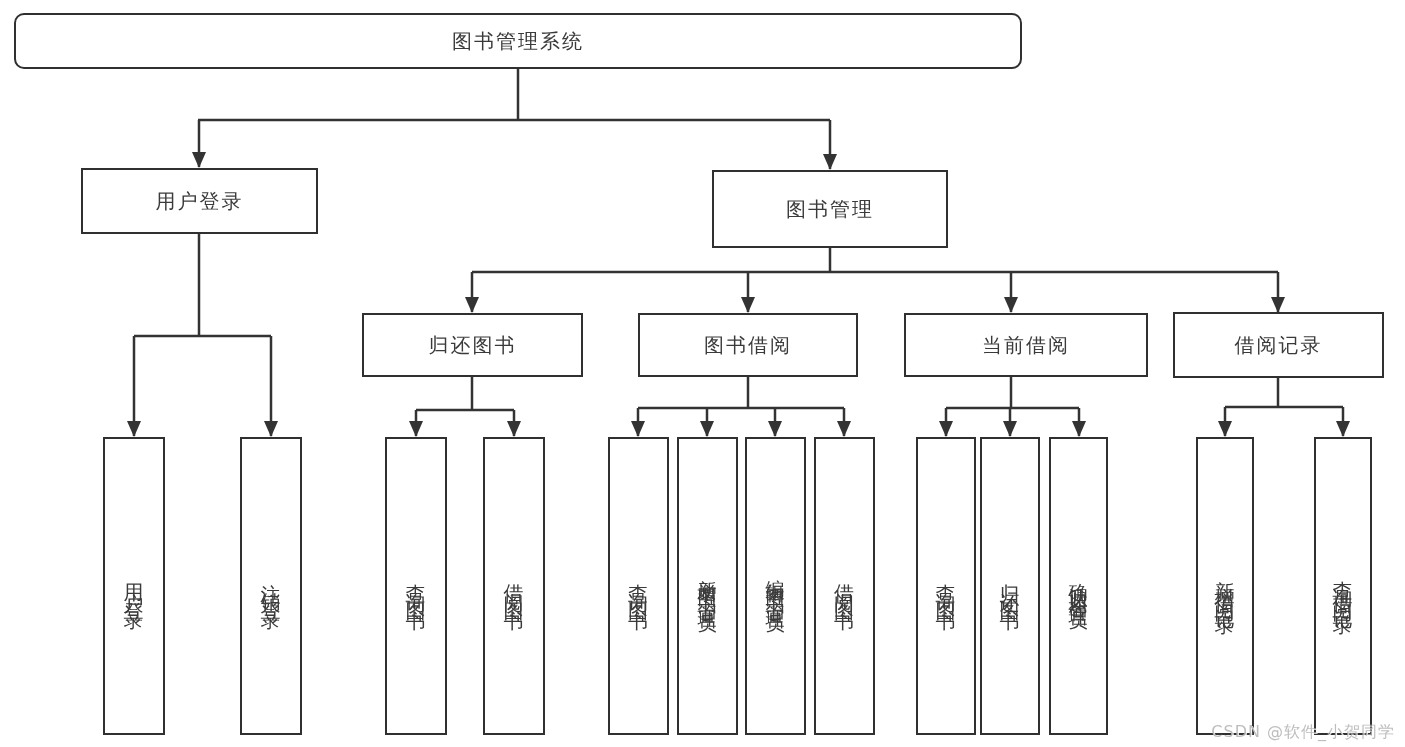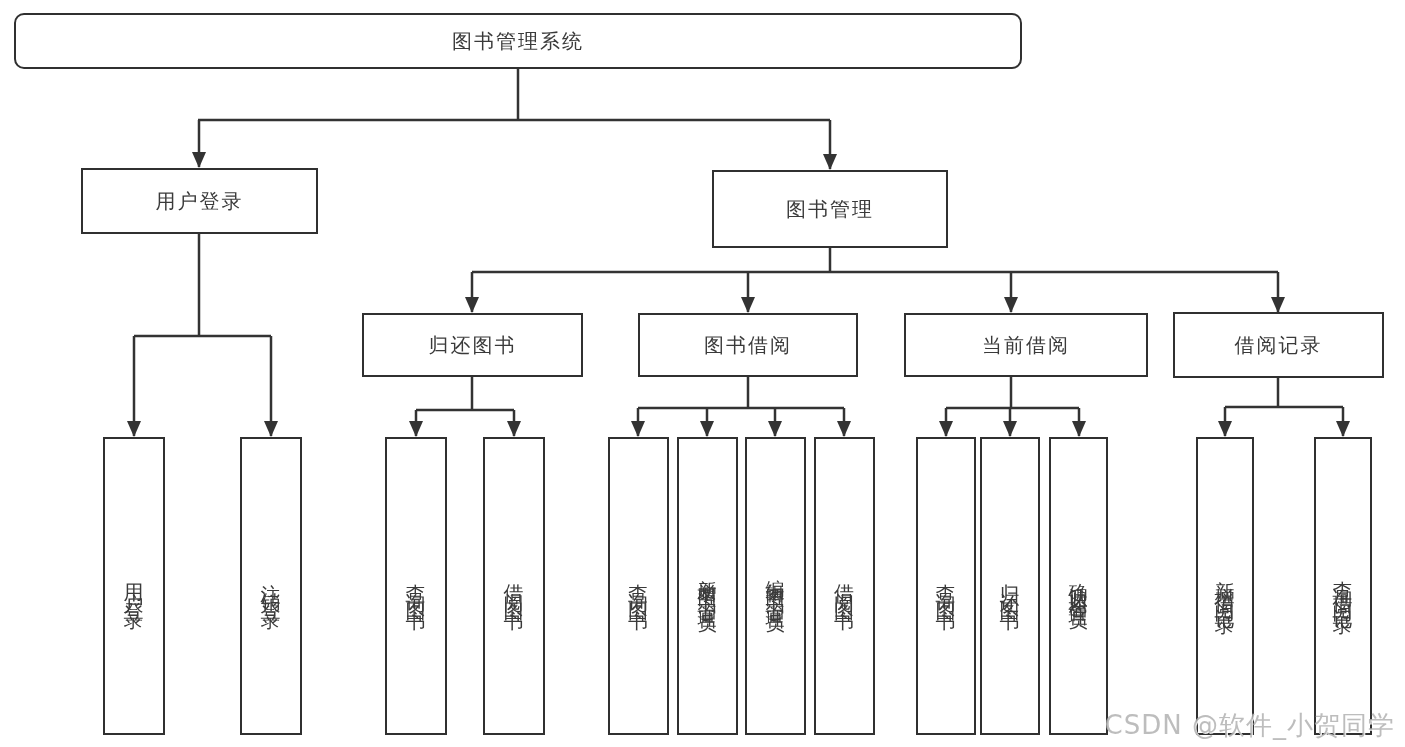--- a/index.html
+++ b/index.html
@@ -48,21 +48,21 @@
     text-orientation: mixed;
     font-size: 20px;
     letter-spacing: 9px;
     line-height: 1;
     white-space: nowrap;
   }
   .watermark {
     position: absolute;
     right: 10px;
     bottom: 4px;
-    font-size: 26px;
+    font-size: 16px;
     color: rgba(178,178,178,0.85);
     text-shadow: 1px 1px 0 rgba(255,255,255,0.9);
     letter-spacing: 1px;
     z-index: 3;
   }
 </style>
 </head>
 <body>
 
 <div class="stage">

